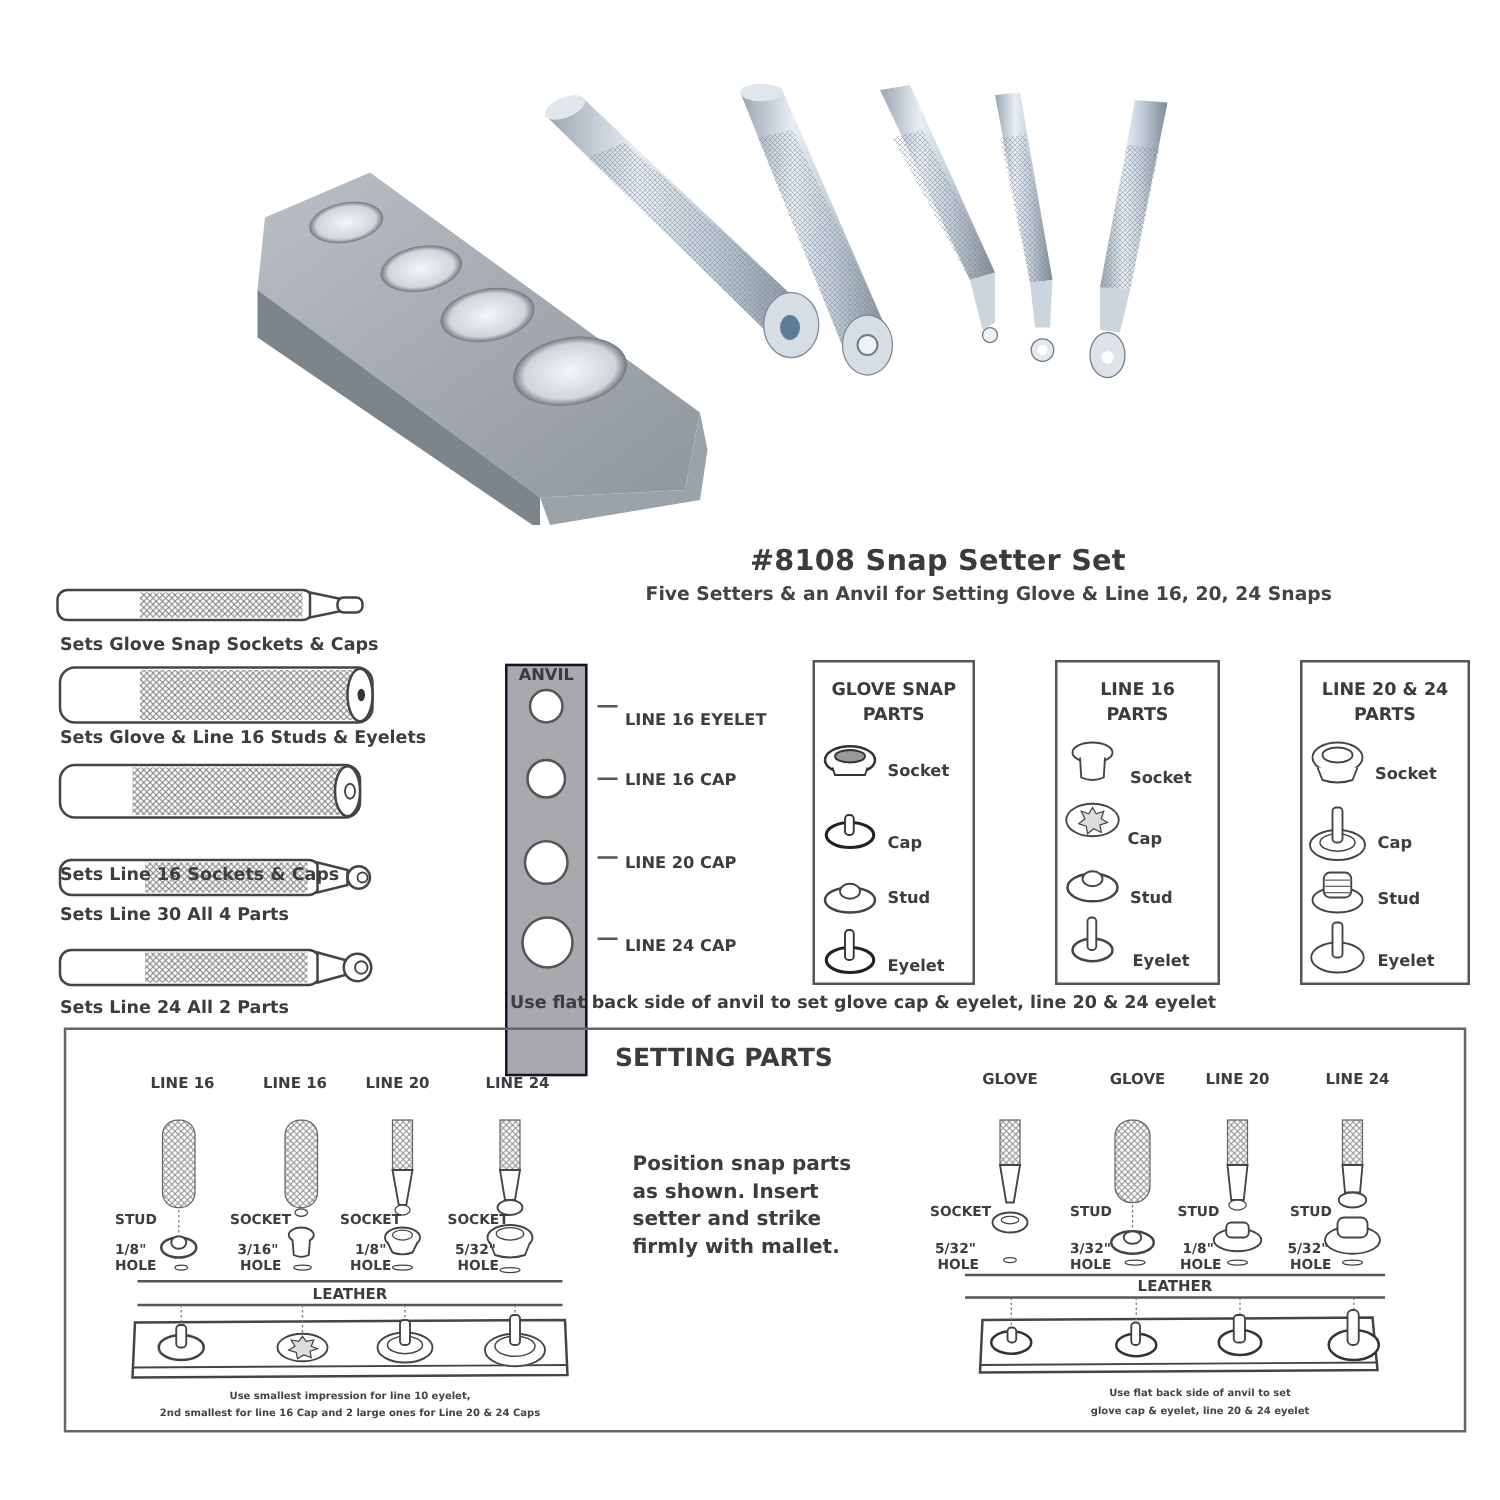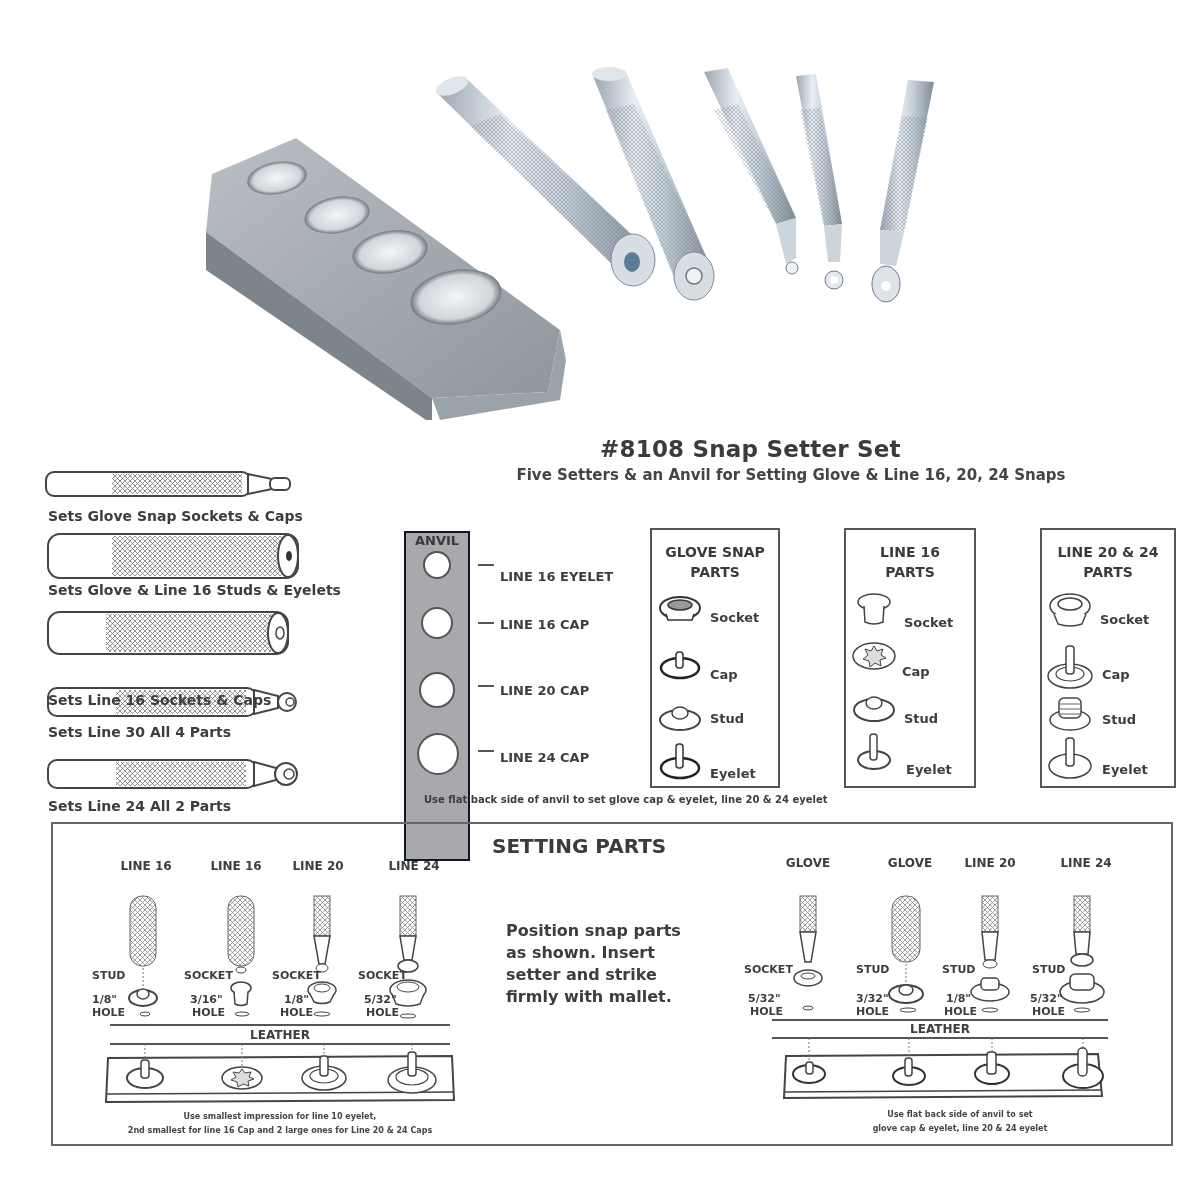--- a/index.html
+++ b/index.html
@@ -16,21 +16,21 @@
            border:2px solid #0f172a; box-sizing:border-box; }
   .anvil-title { position:absolute; left:0; top:0; width:100%; text-align:center; font-size:13px;
                  font-weight:bold; color:#3a3a3e; }
   .anvil-hole { position:absolute; background:#fff; border:2px solid #555; border-radius:50%; box-sizing:border-box; }
   .anvil-tick { position:absolute; left:478px; width:16px; height:2px; background:#555; }
   .anvil-label { position:absolute; left:500px; font-size:13px; font-weight:bold; color:#3d3d40; }
   .parts-box { position:absolute; border:2px solid #555; box-sizing:border-box; background:#fff; }
   .parts-head { position:absolute; left:0; top:12px; width:100%; text-align:center; font-size:14px;
                 font-weight:bold; line-height:20px; color:#3b3b3e; }
   .part-label { position:absolute; font-size:13px; font-weight:bold; color:#3d3d40; }
-  .note { position:absolute; left:424px; top:794px; font-size:10px; font-weight:bold; color:#3d3d40; }
+  .note { position:absolute; left:408px; top:794px; font-size:14px; font-weight:bold; color:#3d3d40; }
   .setting-box { position:absolute; left:51px; top:822px; width:1122px; height:324px; border:2px solid #666;
                  box-sizing:border-box; }
   .setting-title { position:absolute; left:492px; top:834px; font-size:20px; font-weight:bold; color:#3b3b3e;text-align:center; }
   .col-head { position:absolute; font-size:12px; font-weight:bold; color:#3d3d40; text-align:center; width:80px; }
   .small-label { position:absolute; font-size:11px; font-weight:bold; color:#3d3d40; line-height:13px; }
   .instruct { position:absolute; left:506px; top:920px; font-size:16px; font-weight:bold; line-height:22px; color:#3d3d40; width:200px; }
   .leather-line { position:absolute; height:2px; background:#555; }
   .leather-label { position:absolute; font-size:12px; font-weight:bold; color:#3d3d40; text-align:center; }
   .caption { position:absolute; font-size:8px; font-weight:bold; color:#444; text-align:center; line-height:14px; }
   svg { display:block; }

